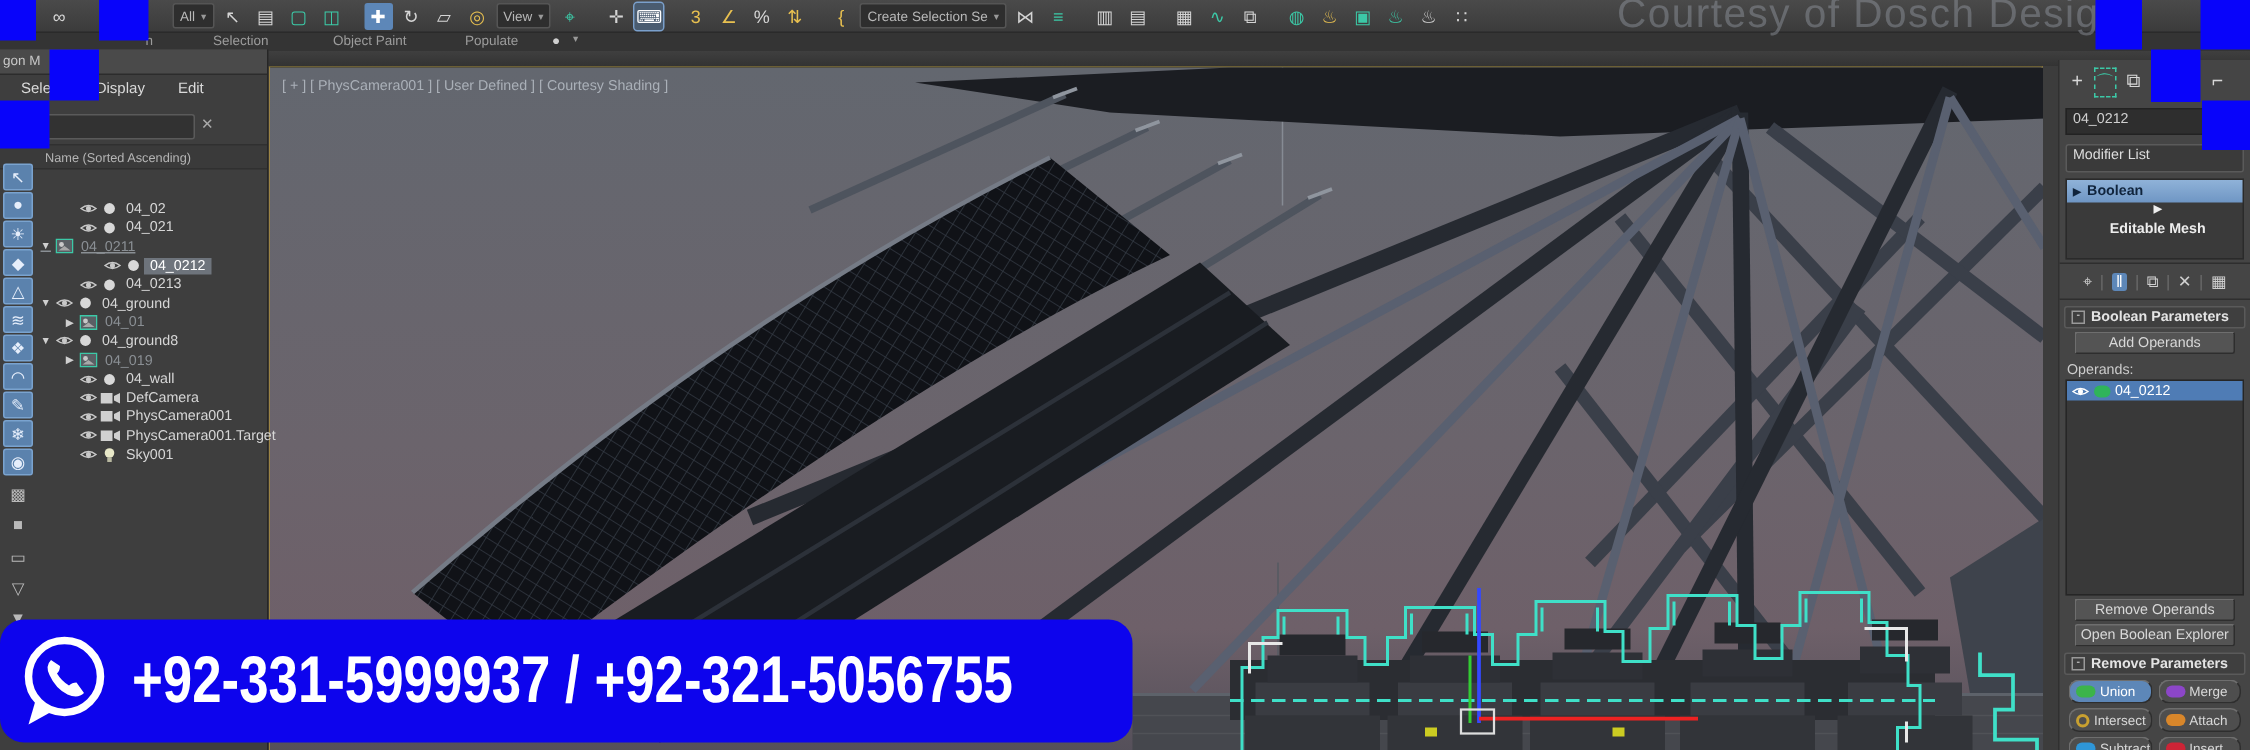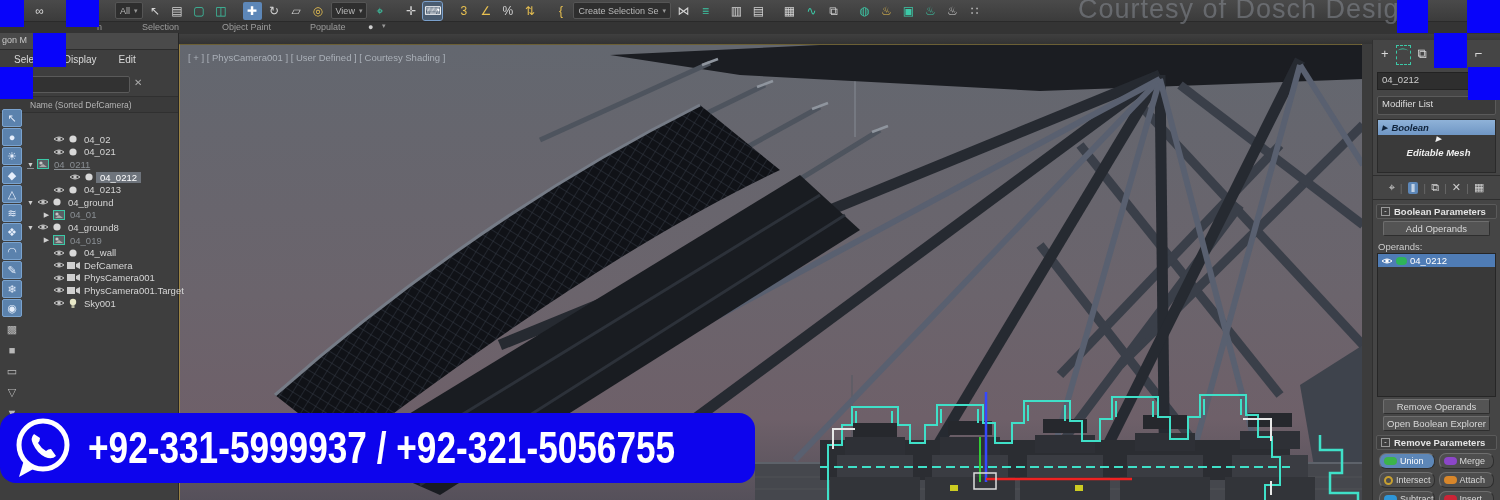--- a/index.html
+++ b/index.html
@@ -65,21 +65,21 @@
   #cmd-panel{position:absolute;left:1372px;top:40px;width:128px;height:460px;
     background:#454545;border-left:1px solid #303030;box-sizing:border-box;z-index:2;
     font-size:9.5px;color:#ddd;}
   #cp-tabs{display:flex;gap:8px;padding:6px 0 6px 8px;font-size:13px;color:#d8d8d8;}
   .cp-tab.activetab{color:#3cc9a7;outline:1px dashed #3cc9a7;}
   #cp-name{margin:2px 4px;height:14px;background:#2e2e2e;border:1px solid #222;
     color:#cfcfcf;padding:1px 4px;font-size:9.5px;}
   #cp-modlist{margin:6px 4px 4px;height:15px;background:#3a3a3a;border:1px solid #5a5a5a;
     border-radius:2px;color:#ddd;padding:1px 4px;font-size:9.5px;}
   #cp-stack{margin:2px 4px;height:52px;background:#3a3a3a;border:1px solid #2a2a2a;}
-  .stack-row{height:15px;display:flex;align-items:center;gap:4px;padding-left:4px;font-size:9.5px;font-style:italic;}
+  .stack-row{height:15px;display:flex;align-items:center;gap:4px;padding-left:4px;font-size:9.5px;}
   .stack-row .tri{font-size:7px;}
   .stack-row.sel{background:linear-gradient(#8fb2d8,#6f96c4);color:#10243c;font-weight:bold;}
   .stack-row.bold{color:#eee;font-weight:bold;flex-direction:column;}
   #cp-stacktools{display:flex;align-items:center;gap:5px;justify-content:center;
     padding:5px 0;border-top:1px solid #2e2e2e;border-bottom:1px solid #2e2e2e;
     font-size:11px;color:#cfcfcf;}
   .st-i.on{background:#5d87b8;border-radius:2px;padding:0 3px;color:#fff;}
   .st-sep{color:#6a6a6a;}
   .rollout{margin:4px 3px 2px;height:13px;background:#3f3f3f;border:1px solid #5a5a5a;
     border-radius:2px;font-weight:bold;font-size:9.5px;color:#e4e4e4;
@@ -95,21 +95,21 @@
     gap:3px;padding-left:3px;font-size:9.5px;}
   #ops-grid{display:grid;grid-template-columns:1fr 1fr;gap:3px 4px;margin:3px 6px 0;}
   .op-btn{height:14px;background:#4e4e4e;border:1px solid #2e2e2e;border-top-color:#6e6e6e;
     border-left-color:#6e6e6e;border-radius:7px;display:flex;align-items:center;gap:3px;
     padding-left:4px;font-size:9px;color:#d8d8d8;}
   .op-btn.sel{background:#5d87b8;color:#fff;}
   .op-pill{width:13px;height:8px;border-radius:4px;flex:0 0 auto;}
   .op-ring{width:9px;height:9px;border-radius:50%;border:2px solid;box-sizing:border-box;
     background:transparent!important;}
   
-  #banner{position:absolute;left:0;top:413px;width:755px;height:70px;
+  #banner{position:absolute;left:0;top:413px;width:755px;height:82px;
     background:#0d04ed;border-radius:16px;z-index:5;display:flex;align-items:center;}
   #wa-icon{margin-left:12px;flex:0 0 auto;}
   #banner-text{color:#fff;font-size:44px;font-weight:bold;white-space:nowrap;
     transform:scaleX(.8);transform-origin:left center;margin-left:14px;letter-spacing:0;}
   
   .censor{position:absolute;background:#0804fa;z-index:9;}
 </style>
 </head>
 <body>
 
@@ -323,21 +323,21 @@
     <div id="explorer-title">gon M</div>
     <div id="explorer-menus">
       <span>Select</span>
       <span>Display</span>
       <span>Edit</span>
     </div>
     <div id="explorer-search">
       <div id="search-field"></div>
       <span id="search-clear">✕</span>
     </div>
-    <div id="explorer-header">Name (Sorted DefCamera)</div>
+    <div id="explorer-header">Name (Sorted Ascending)</div>
     <div id="rail">
         <div class="rail-btn on">↖</div>
         <div class="rail-btn on">●</div>
         <div class="rail-btn on">☀</div>
         <div class="rail-btn on">◆</div>
         <div class="rail-btn on">△</div>
         <div class="rail-btn on">≋</div>
         <div class="rail-btn on">❖</div>
         <div class="rail-btn on">◠</div>
         <div class="rail-btn on">✎</div>

